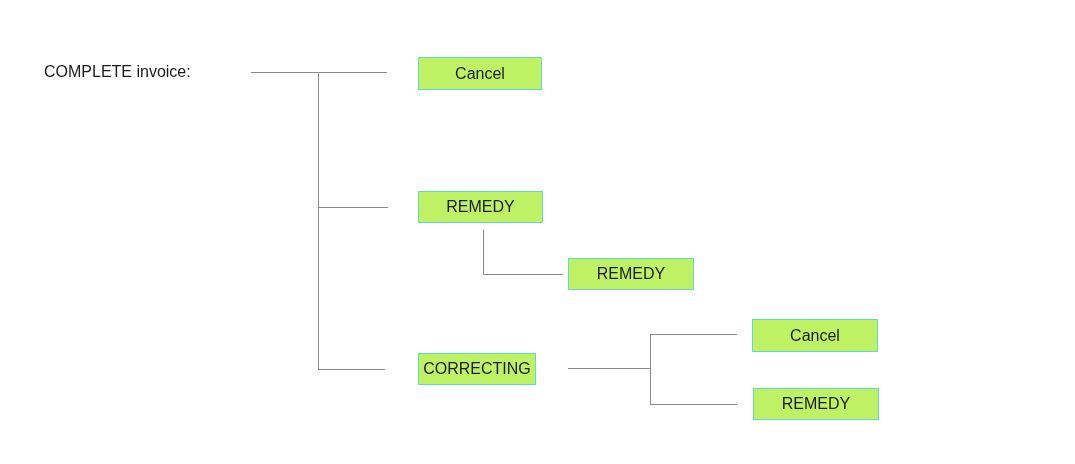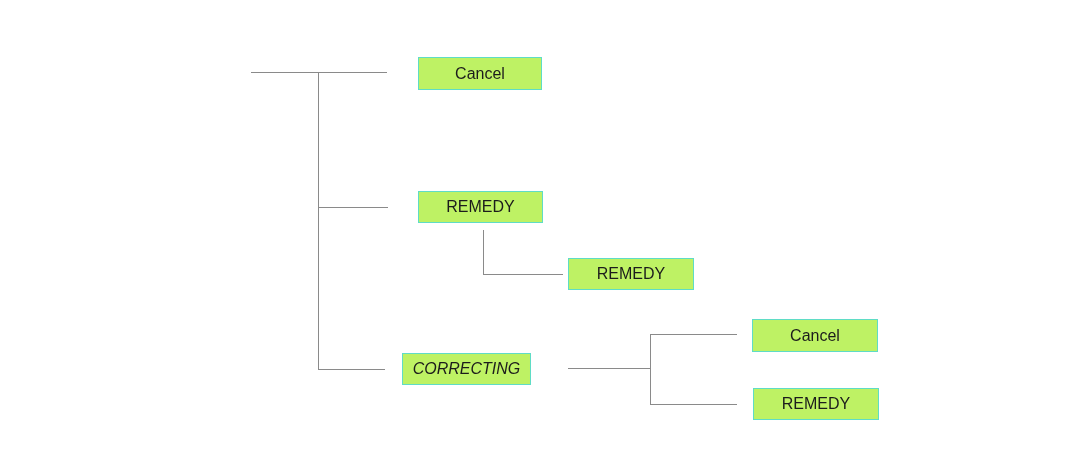--- a/index.html
+++ b/index.html
@@ -52,29 +52,30 @@
   .line-drop-h      { left: 483px; top: 274px; width: 80px; }
   .line-out-h       { left: 568px; top: 368px; width: 82px; }
   .line-bracket-v   { left: 650px; top: 334px; height: 71px; }
   .line-bracket-top { left: 650px; top: 334px; width: 87px; }
   .line-bracket-bot { left: 650px; top: 404px; width: 87px; }
 
   
   .node-cancel-top   { left: 418px; top: 57px;  width: 124px; height: 33px; }
   .node-remedy-1     { left: 418px; top: 191px; width: 125px; height: 32px; }
   .node-remedy-2     { left: 568px; top: 258px; width: 126px; height: 32px; }
-  .node-correcting   { left: 402px; top: 353px; width: 129px; height: 32px; font-style: italic; }
+  .node-correcting   { left: 418px; top: 353px; width: 118px; height: 32px; }
   .node-cancel-right { left: 752px; top: 319px; width: 126px; height: 33px; }
   .node-remedy-right { left: 753px; top: 388px; width: 126px; height: 32px; }
 </style>
 </head>
 <body>
 
 <div class="canvas">
 
+  <div class="root-label">COMPLETE invoice:</div>
 
   <div class="h-line line-root-h"></div>
   <div class="v-line line-trunk-v"></div>
   <div class="h-line line-mid-h"></div>
   <div class="h-line line-bottom-h"></div>
   <div class="v-line line-drop-v"></div>
   <div class="h-line line-drop-h"></div>
   <div class="h-line line-out-h"></div>
   <div class="v-line line-bracket-v"></div>
   <div class="h-line line-bracket-top"></div>

